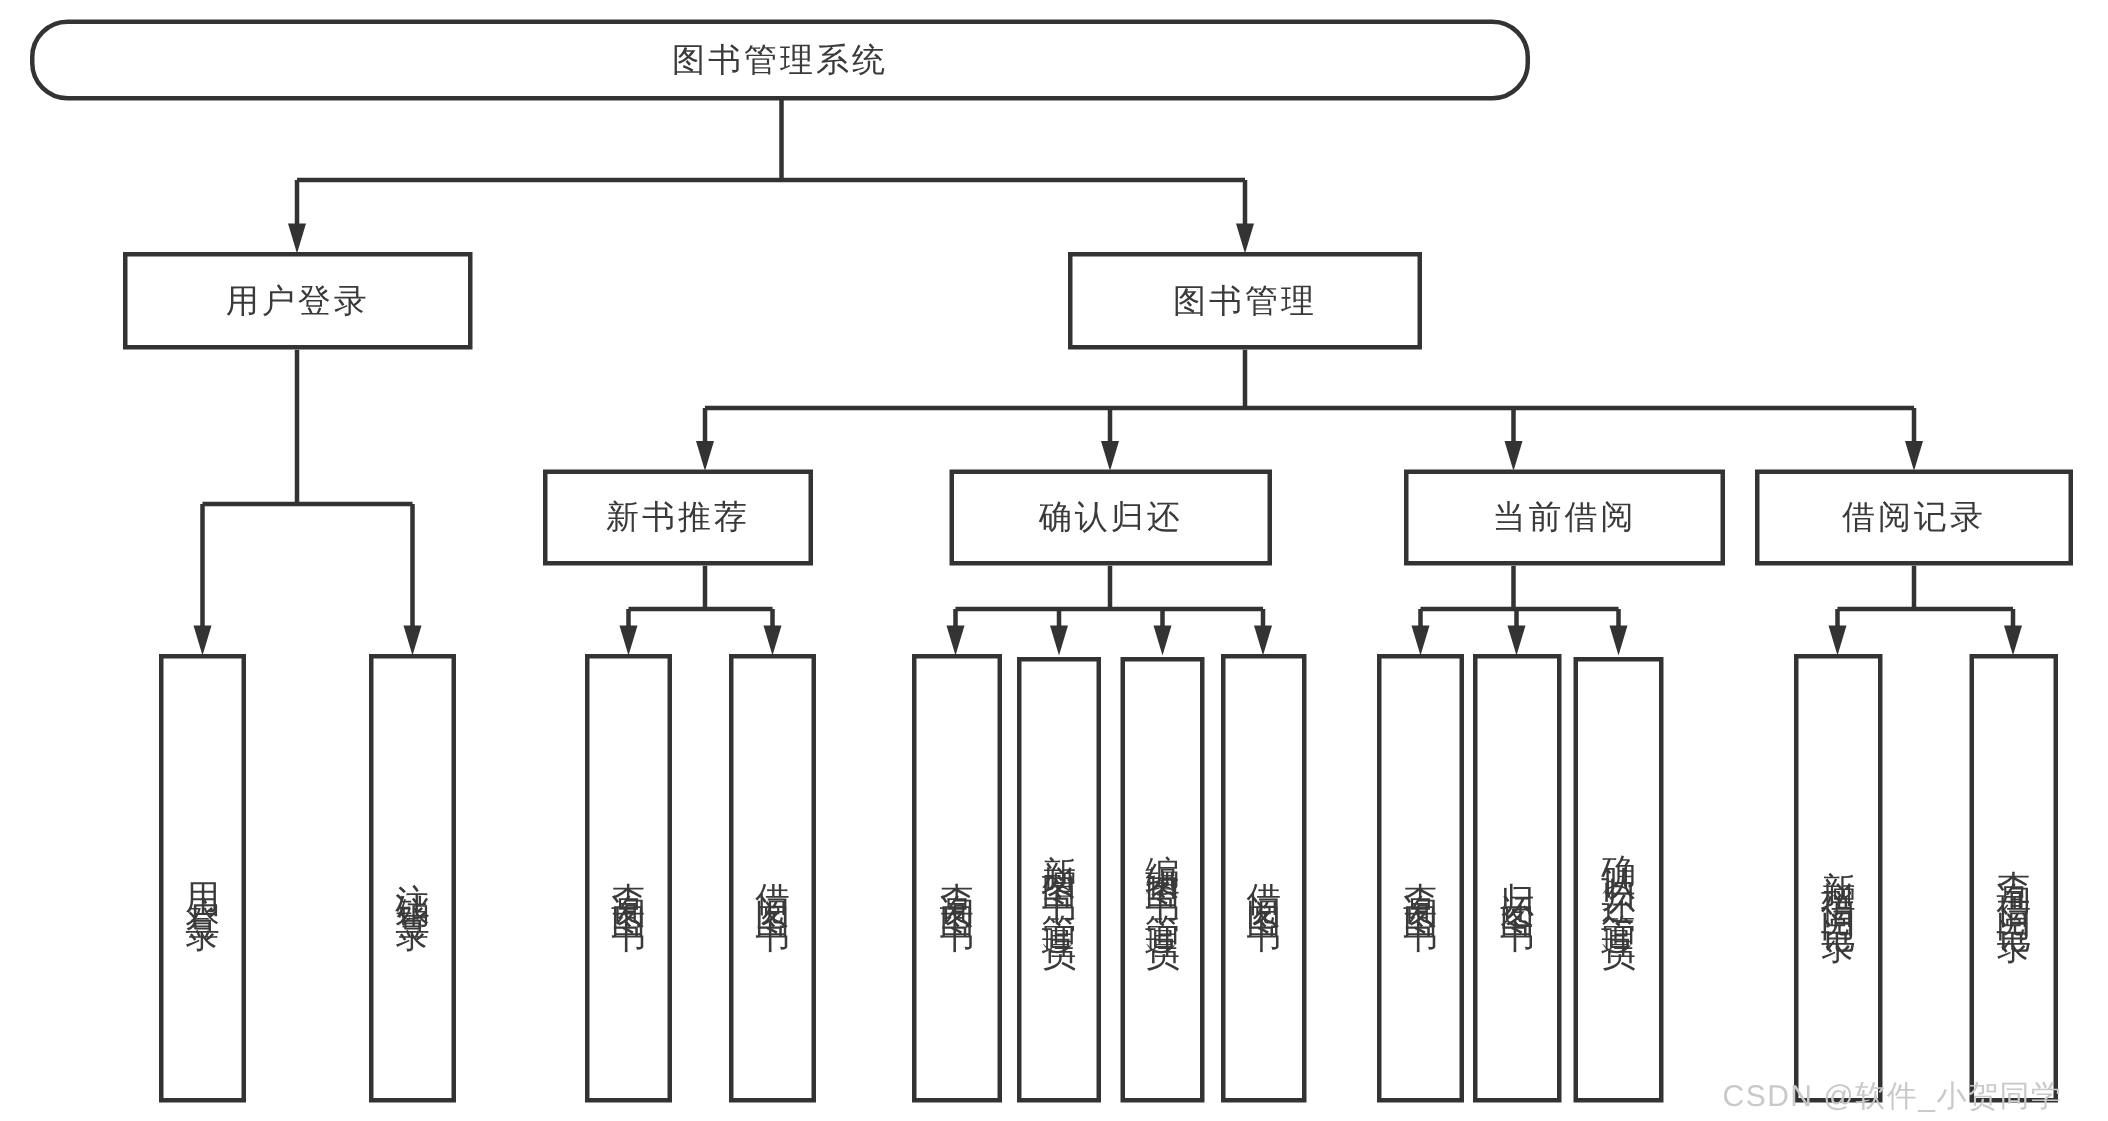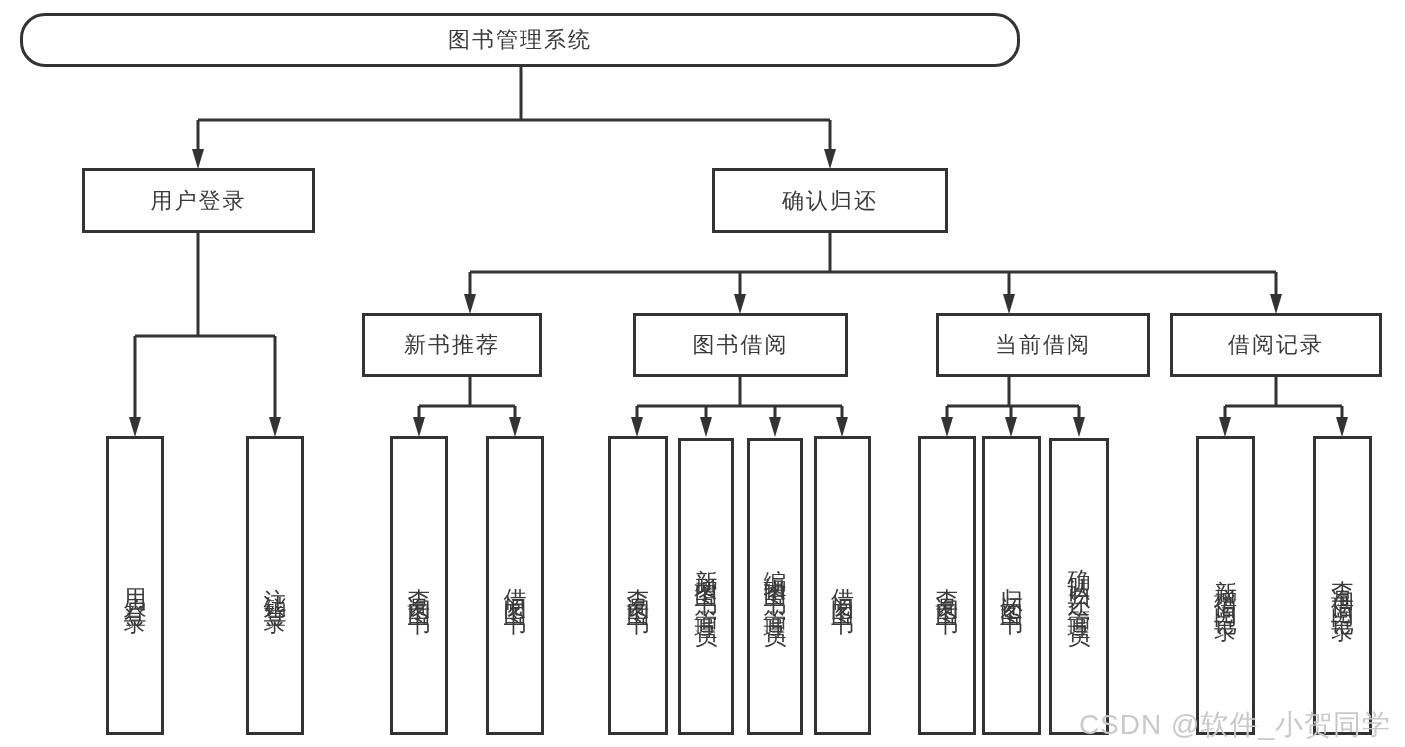--- a/index.html
+++ b/index.html
@@ -39,22 +39,22 @@
   }
   .node.v {
     writing-mode: vertical-rl;
     text-orientation: mixed;
     font-size: 23px;
     letter-spacing: 8px;
     line-height: 1;
   }
   .watermark {
     position: absolute;
-    right: 14px; bottom: 3px;
-    font-size: 28px;
+    right: 30px; bottom: 3px;
+    font-size: 20px;
     letter-spacing: 1px;
     white-space: nowrap;
   }
 </style>
 </head>
 <body>
 
 <div class="canvas">
 
   <svg class="connectors" viewBox="0 0 1405 747" xmlns="http://www.w3.org/2000/svg">
@@ -89,24 +89,24 @@
     <polygon points="1073,417 1085,417 1079,437"></polygon>
 
     <path d="M1276 377 V406 M1225 406 H1342 M1225 406 V420 M1342 406 V420"></path>
     <polygon points="1219,417 1231,417 1225,437"></polygon>
     <polygon points="1336,417 1348,417 1342,437"></polygon>
   </svg>
 
   <div class="node h" style="left:20px; top:13px; width:1000px; height:54px;border-radius:25px;">图书管理系统</div>
 
   <div class="node h" style="left:82px; top:168px; width:233px; height:65px;">用户登录</div>
-  <div class="node h" style="left:712px; top:168px; width:236px; height:65px;">确认归还</div>
+  <div class="node h" style="left:712px; top:168px; width:236px; height:65px;">图书管理</div>
 
   <div class="node h" style="left:362px; top:313px; width:180px; height:64px;">新书推荐</div>
-  <div class="node h" style="left:633px; top:313px; width:215px; height:64px;">图书借阅</div>
+  <div class="node h" style="left:633px; top:313px; width:215px; height:64px;">确认归还</div>
   <div class="node h" style="left:936px; top:313px; width:214px; height:64px;">当前借阅</div>
   <div class="node h" style="left:1170px; top:313px; width:212px; height:64px;">借阅记录</div>
 
   <div class="node v" style="left:106px; top:436px; width:58px; height:299px;">用户登录</div>
   <div class="node v" style="left:246px; top:436px; width:58px; height:299px;">注销登录</div>
 
   <div class="node v" style="left:390px; top:436px; width:58px; height:299px;">查询图书</div>
   <div class="node v" style="left:486px; top:436px; width:58px; height:299px;">借阅图书</div>
 
   <div class="node v" style="left:608px; top:436px; width:60px; height:299px;">查询图书</div>

